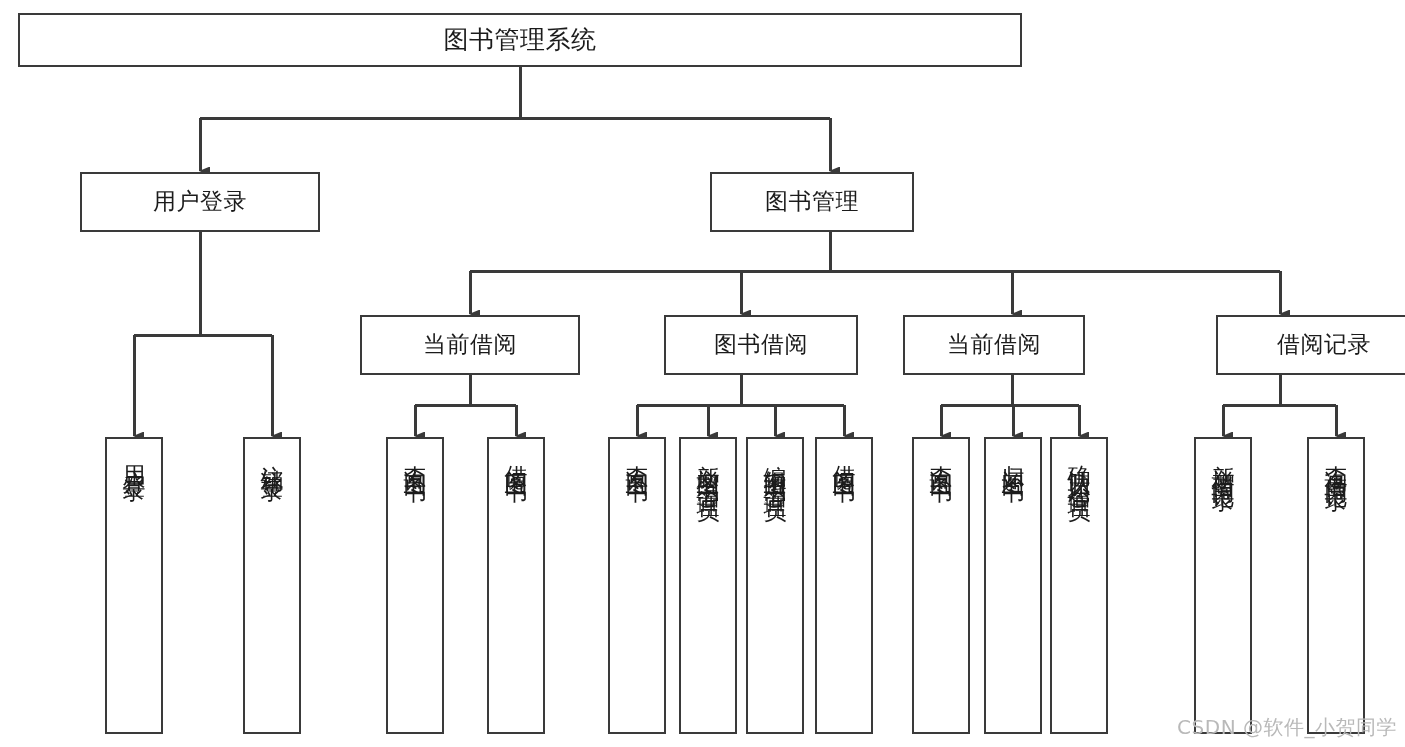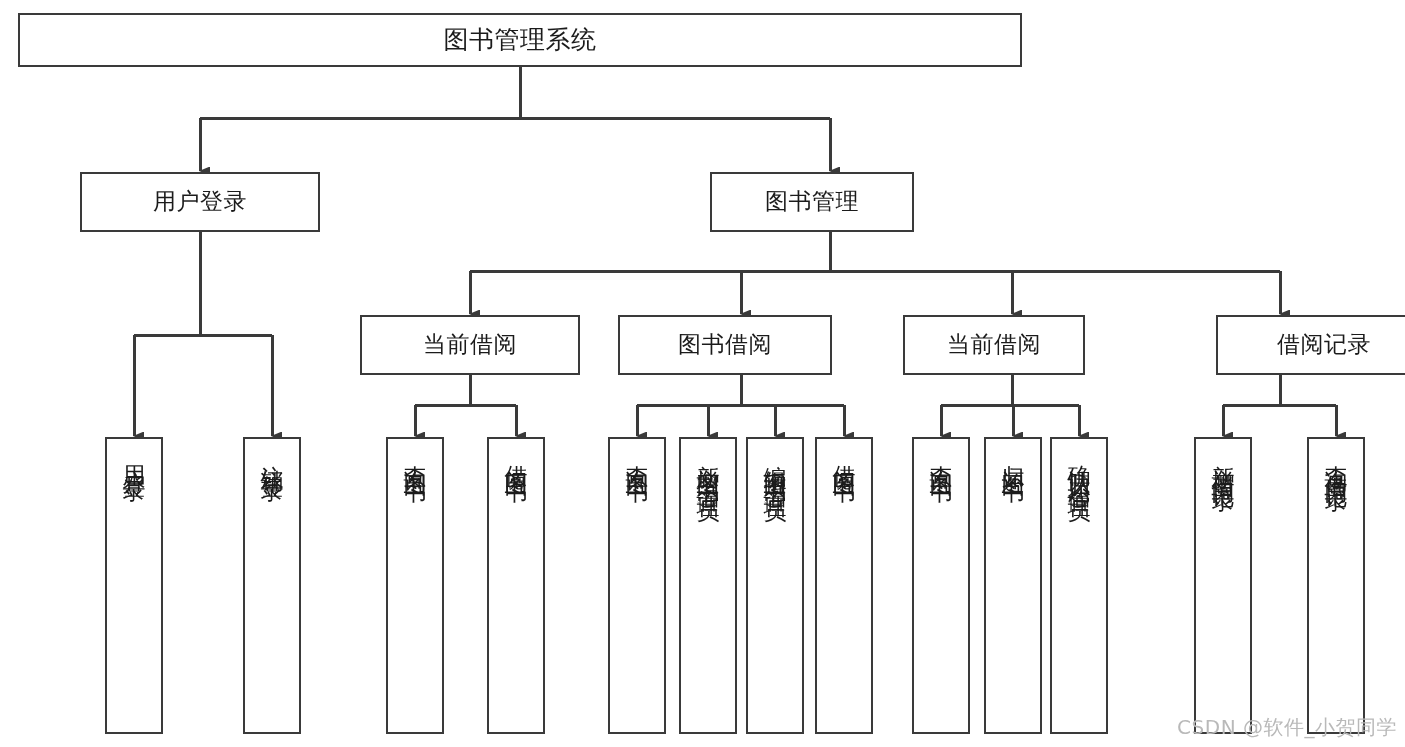--- a/index.html
+++ b/index.html
@@ -125,21 +125,21 @@
       </div>
       <div class="node horizontal" style="left: 80px; top: 172px; width: 240px; height: 60px;">
         <span class="node-label">用户登录</span>
       </div>
       <div class="node horizontal" style="left: 710px; top: 172px; width: 204px; height: 60px;">
         <span class="node-label">图书管理</span>
       </div>
       <div class="node horizontal" style="left: 360px; top: 315px; width: 220px; height: 60px;">
         <span class="node-label">当前借阅</span>
       </div>
-      <div class="node horizontal" style="left: 618px; top: 315px; width: 214px; height: 60px;">
+      <div class="node horizontal" style="left: 664px; top: 315px; width: 194px; height: 60px;">
         <span class="node-label">图书借阅</span>
       </div>
       <div class="node horizontal" style="left: 903px; top: 315px; width: 182px; height: 60px;">
         <span class="node-label">当前借阅</span>
       </div>
       <div class="node horizontal" style="left: 1216px; top: 315px; width: 216px; height: 60px;">
         <span class="node-label">借阅记录</span>
       </div>
       <div class="node vertical" style="left: 105px; top: 437px; width: 58px; height: 297px;">
         <span class="node-label">用户登录</span>

